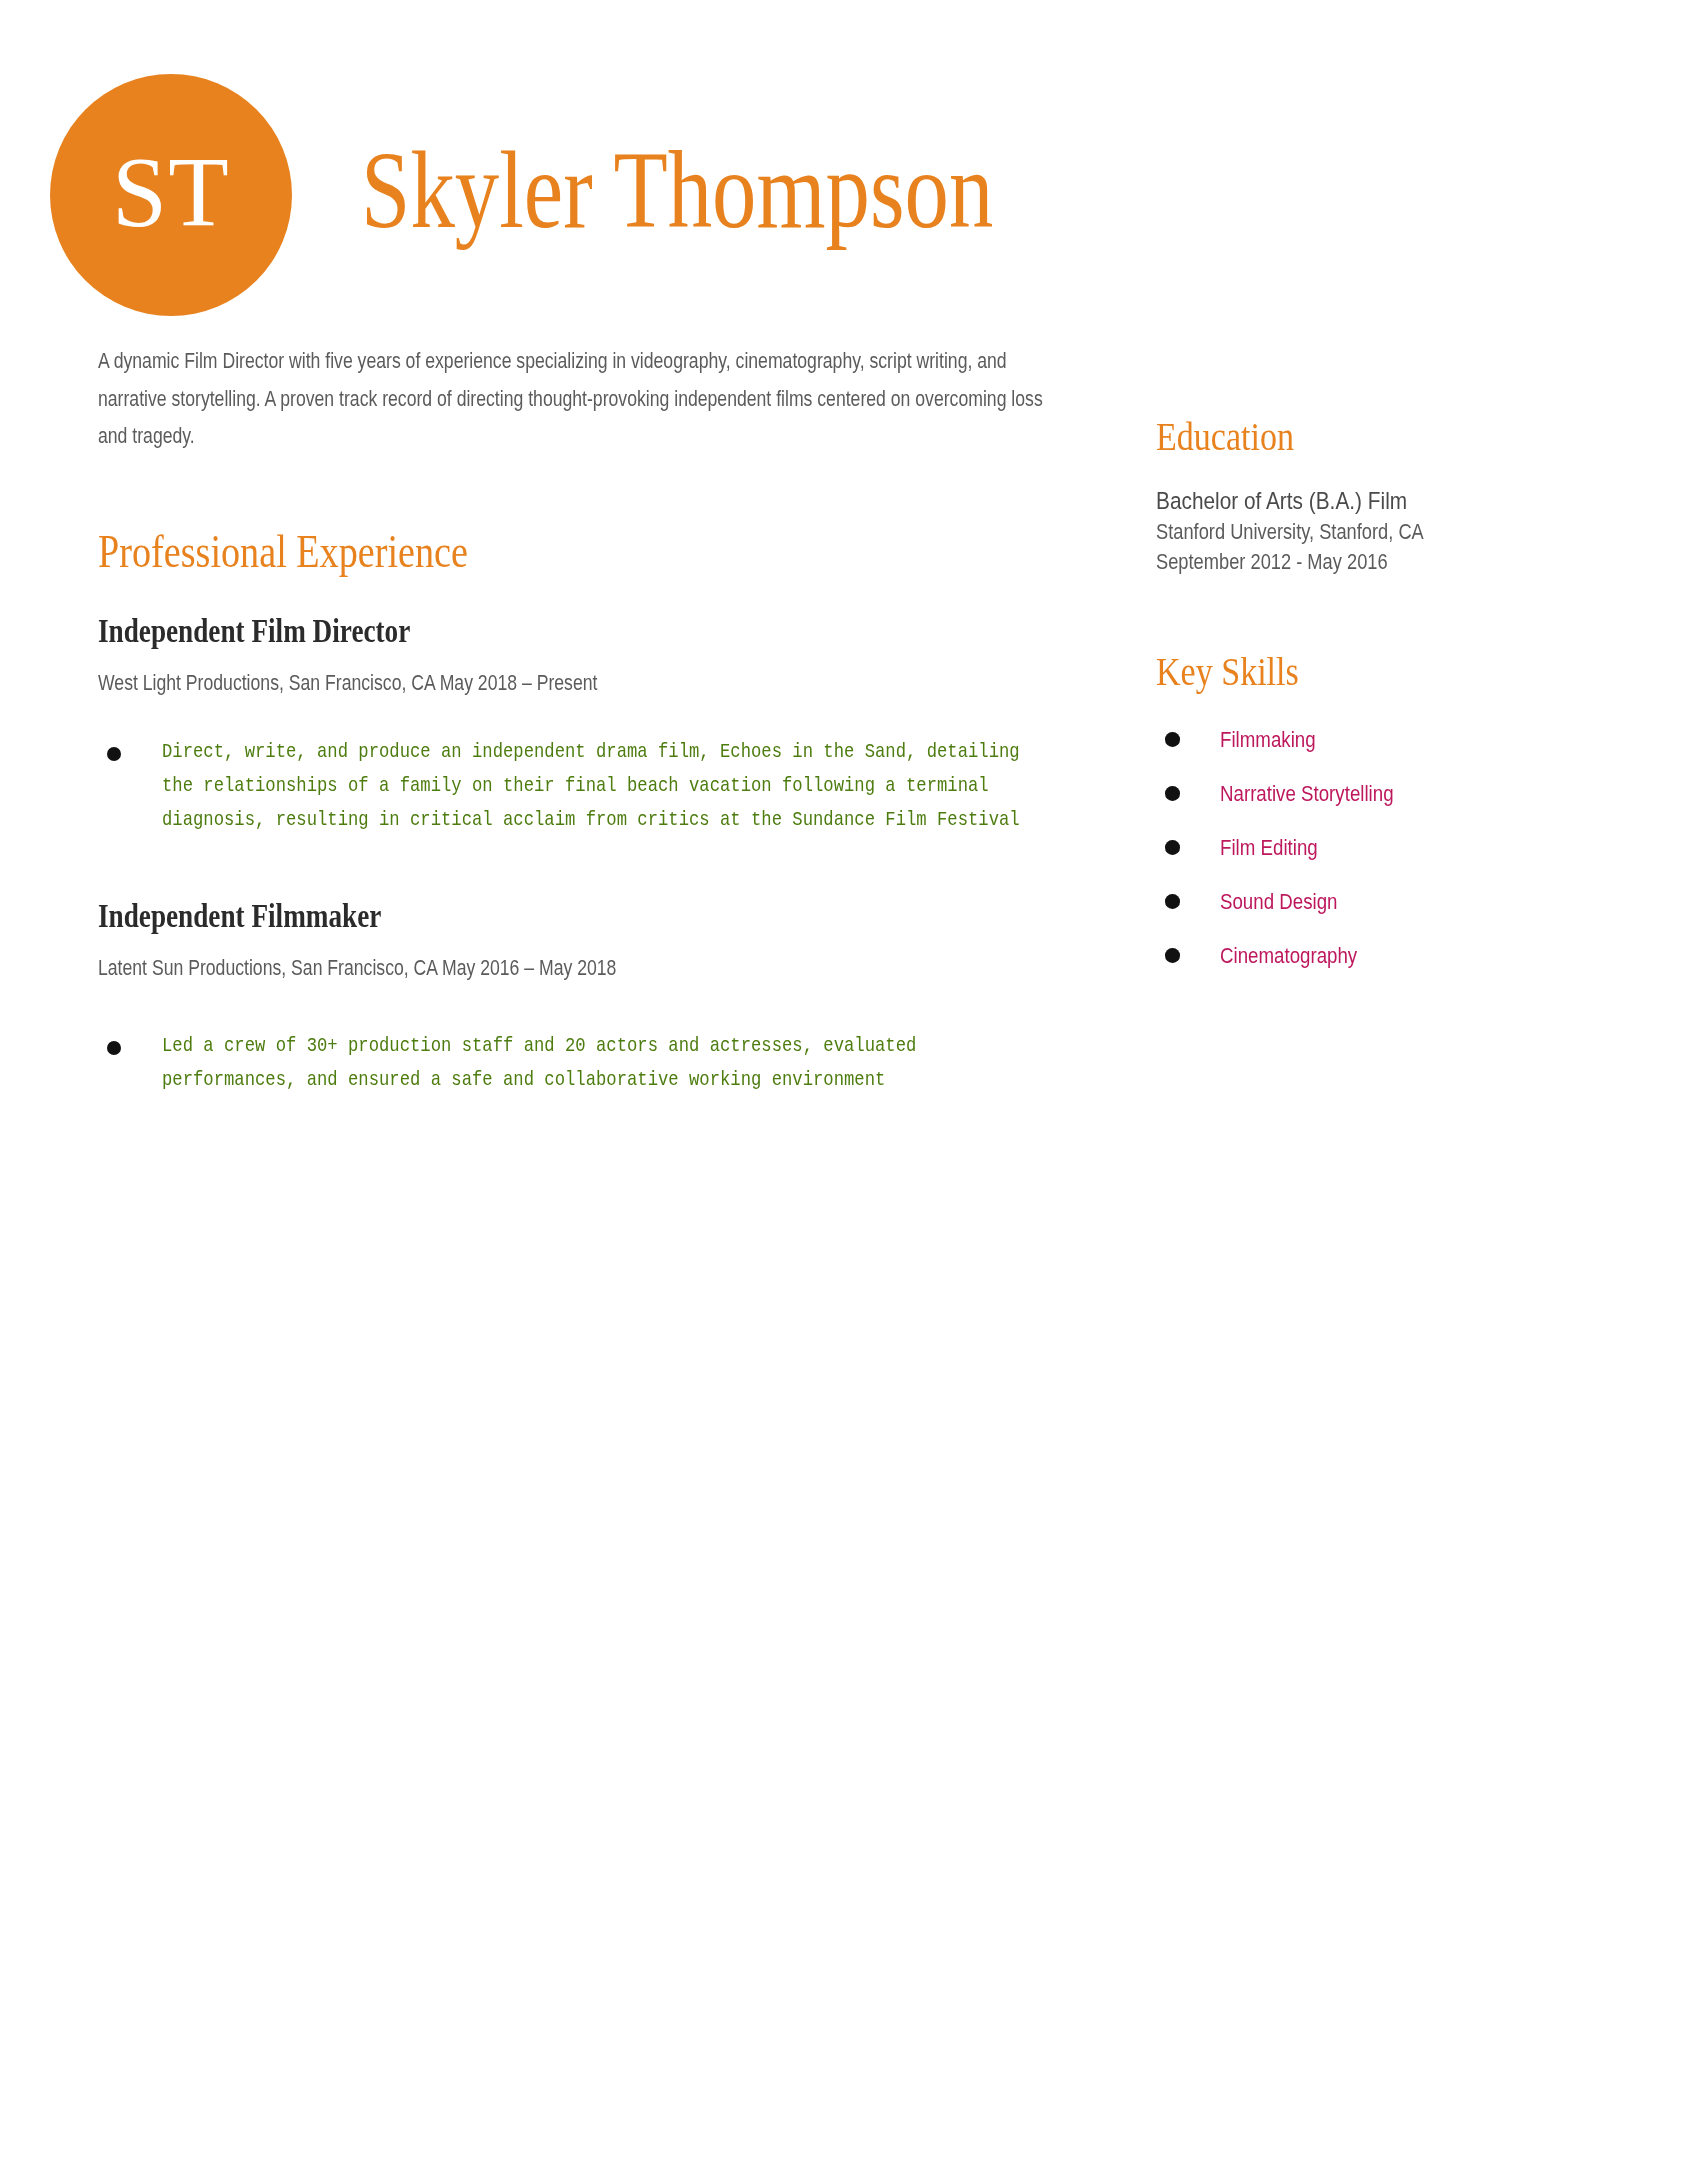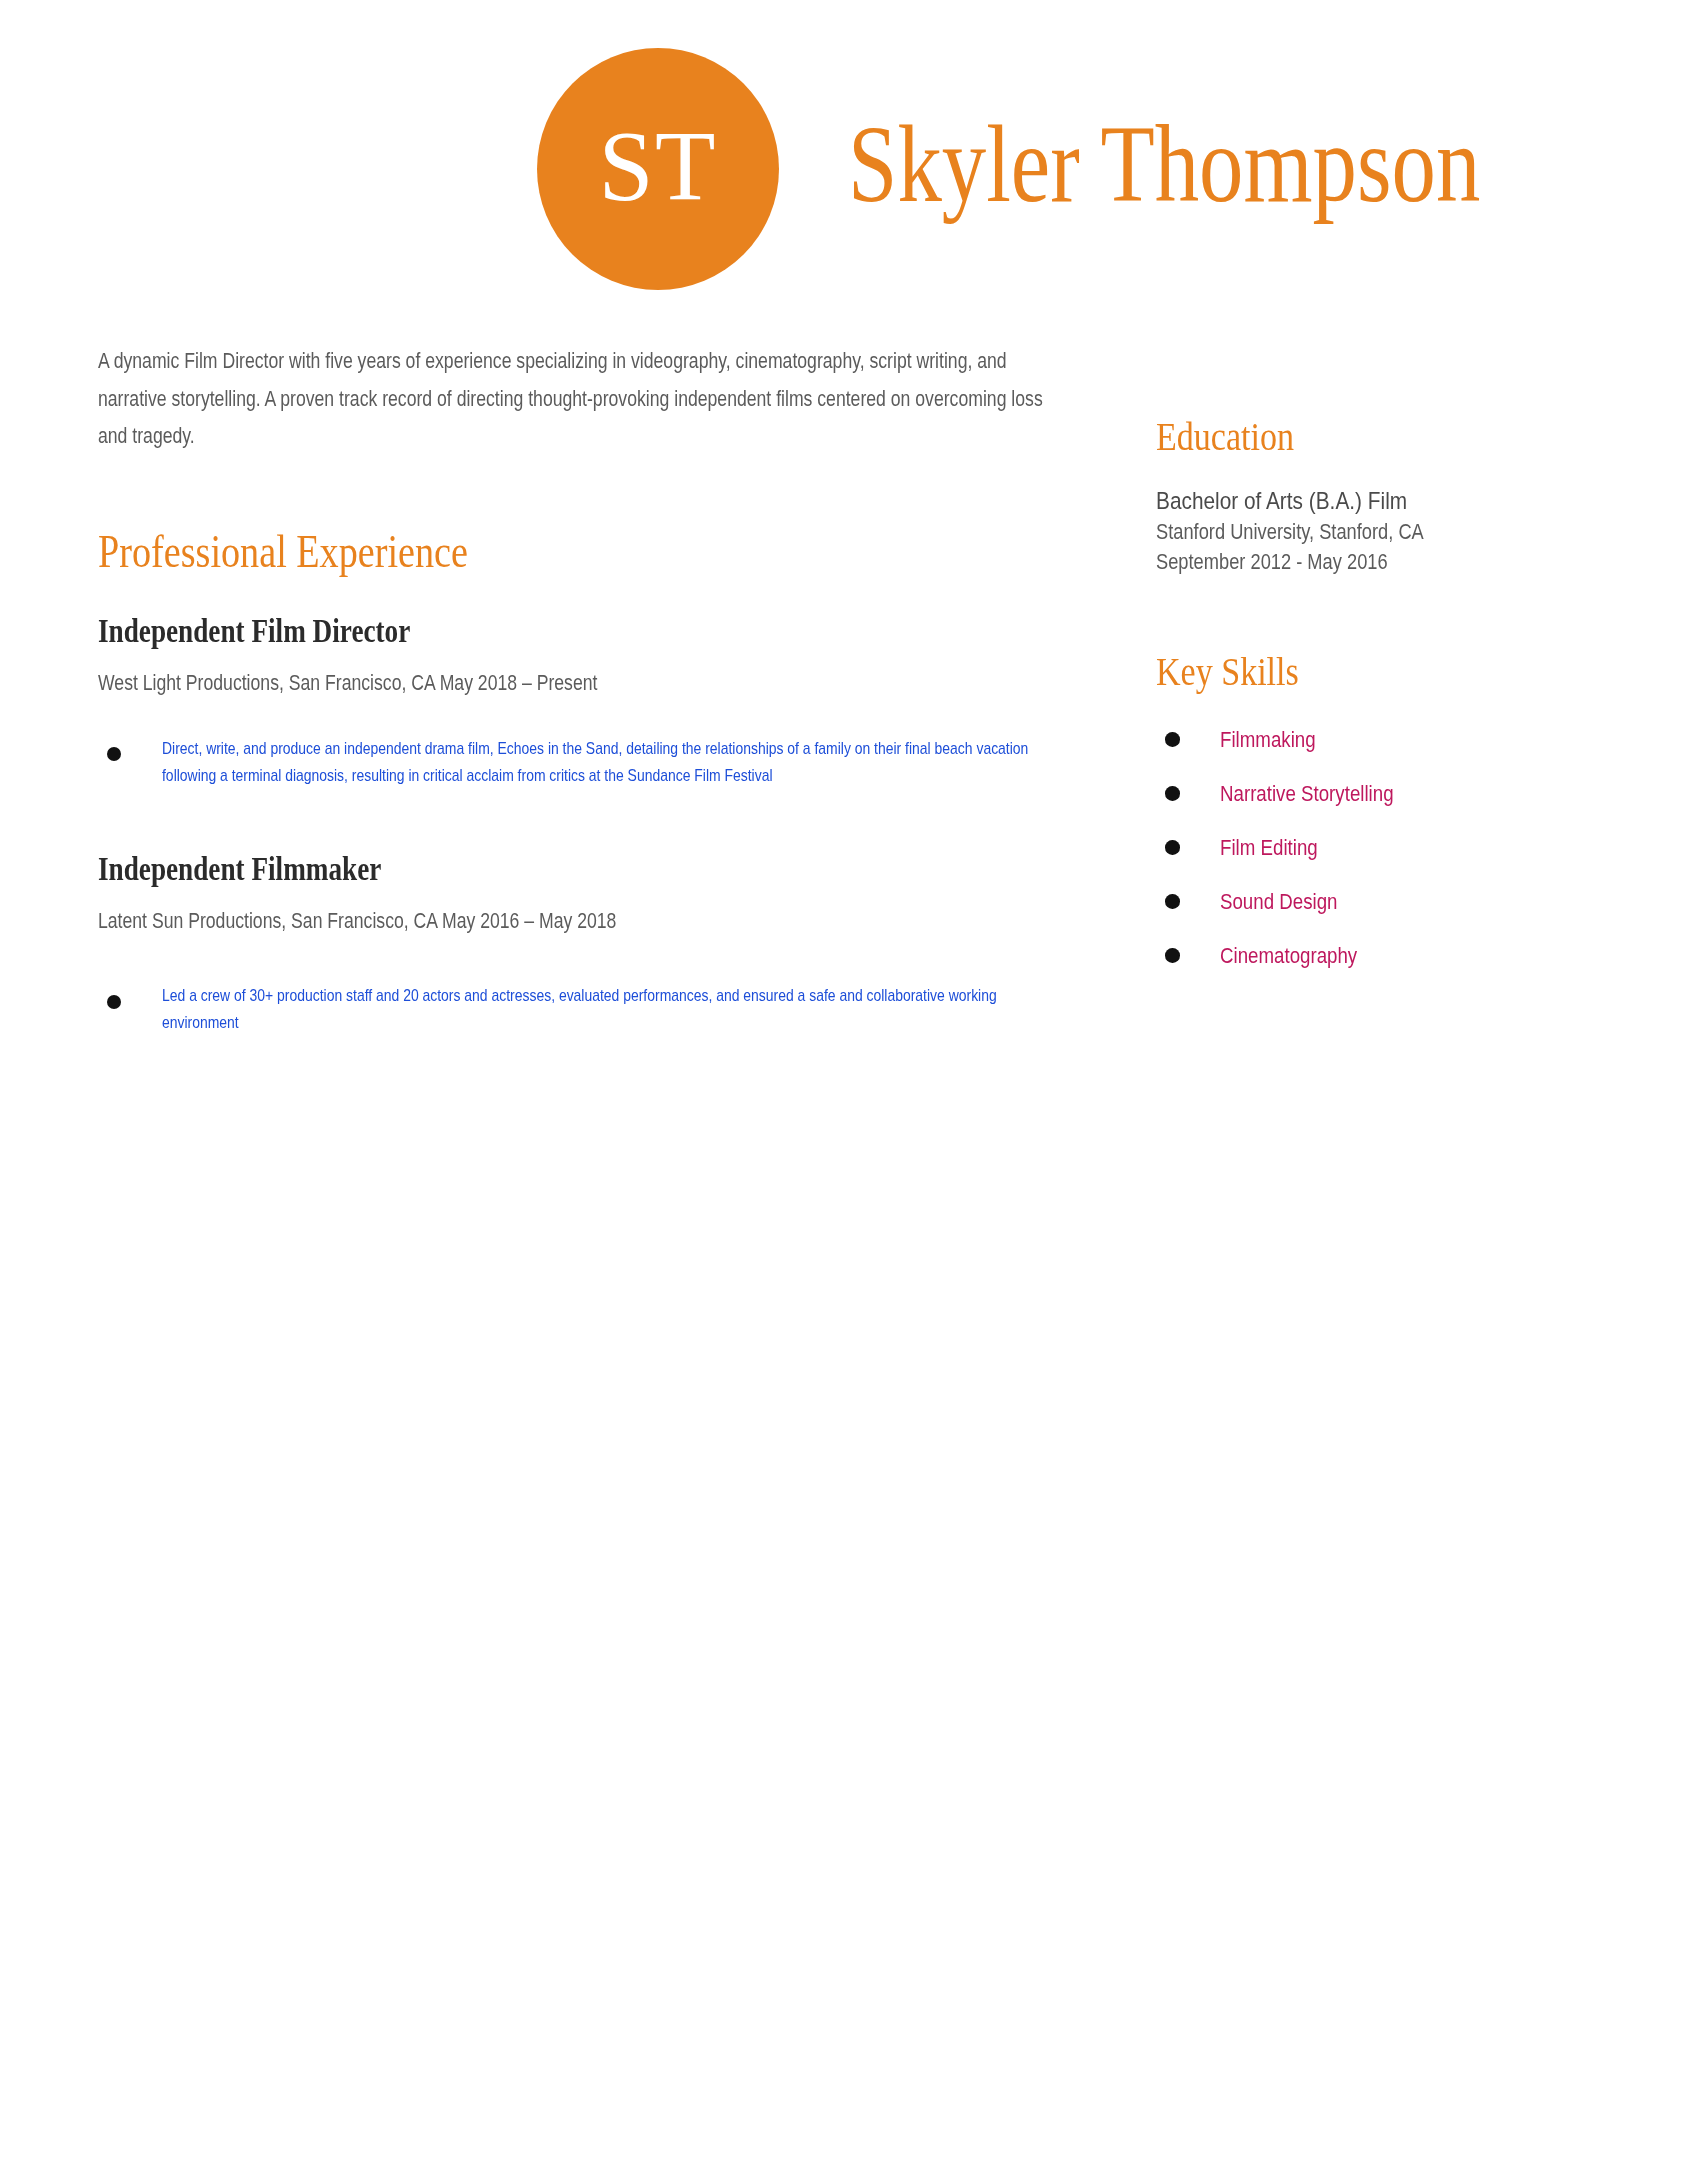--- a/index.html
+++ b/index.html
@@ -18,26 +18,25 @@
     width: 1687px;
     height: 2183px;
     background: #ffffff;
     overflow: hidden;
   }
 
   
   .header {
     position: absolute;
     left: 50px;
-    top: 48px;
+    top: 74px;
     width: 1588px;
     height: 242px;
     display: flex;
     align-items: center;
-    justify-content: flex-end;
   }
   .avatar {
     width: 242px;
     height: 242px;
     border-radius: 50%;
     background: #E8821E;
     display: flex;
     align-items: center;
     justify-content: center;
     flex: 0 0 auto;
@@ -133,24 +132,25 @@
 
   
   ul.bullets {
     list-style: none;
     margin: 0;
     padding: 0;
   }
   ul.bullets > li {
     position: relative;
     padding-left: 64px;
-    color: #1d4ed8;
-    font-size: 17px;
+    color: #4d7c0f;
+    font-size: 21px;
     line-height: 1.62;
     margin-bottom: 4px;
+    font-family: Liberation Mono, monospace;
   }
   ul.bullets > li .bullet-dot {
     position: absolute;
     left: 9.3px;
     top: 12.6px;
     width: 14px;
     height: 14px;
     border-radius: 50%;
     background: #111111;
   }

